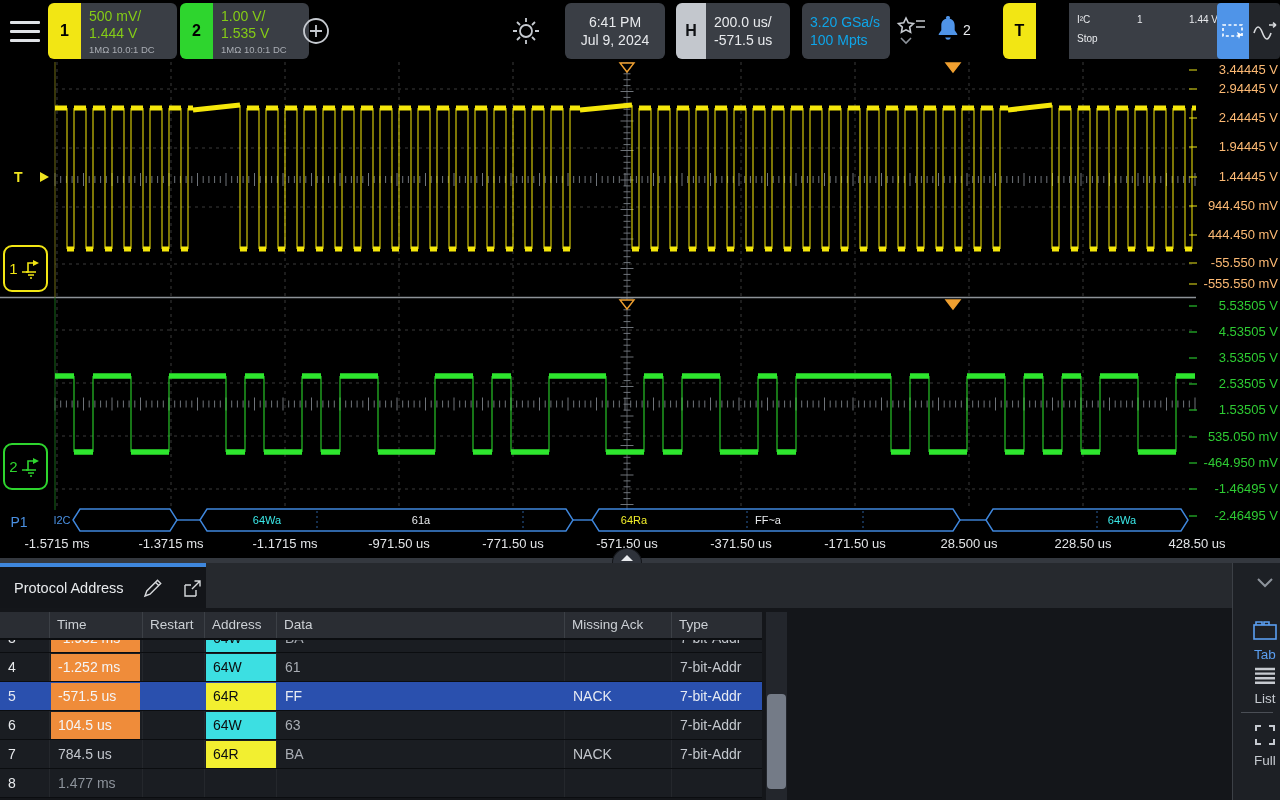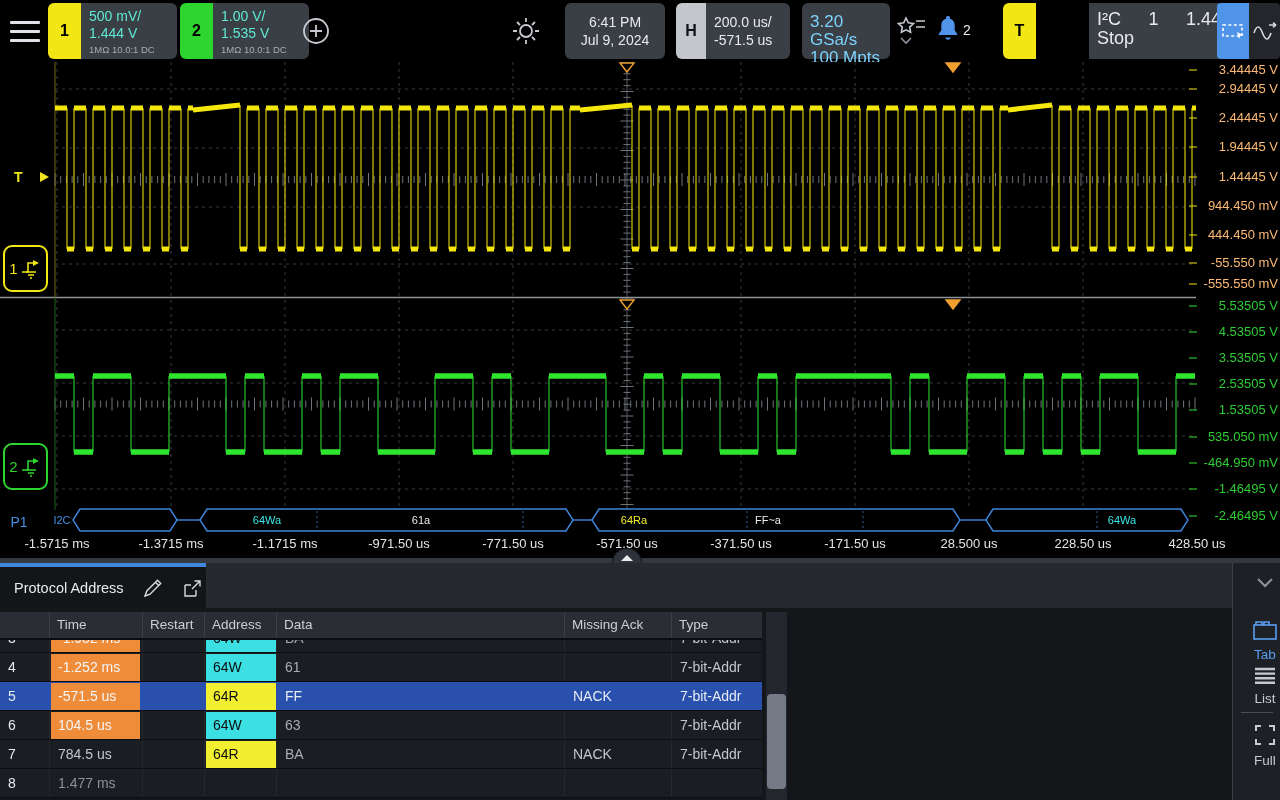--- a/index.html
+++ b/index.html
@@ -8,29 +8,29 @@
           font-family:"Liberation Sans", sans-serif; color:#e8eaed; }
   .abs { position:absolute; }
 
   
   #topbar { position:absolute; left:0; top:0; width:1280px; height:62px; background:#000; }
   .hamburger span { display:block; width:30px; height:3px; background:#dfe2e6; margin-bottom:6px; border-radius:1px; }
   .chgroup { position:absolute; top:3px; height:56px; display:flex; }
   .chtab { width:33px; height:56px; border-radius:6px 0 0 6px; display:flex; align-items:center; justify-content:center;
            font-size:16px; font-weight:bold; color:#000; }
   .chinfo { width:96px; height:56px; background:#3a3e45; border-radius:0 6px 6px 0; padding:5px 0 0 8px; }
-  .chinfo .l1 { font-size:14px; line-height:17px; color:#5eead4; }
+  .chinfo .l1 { font-size:14px; line-height:17px; color:#84cc16; }
   .chinfo .l3 { font-size:9.5px; color:#a9adb4; margin-top:2px; white-space:nowrap; }
   .darkbox { position:absolute; top:3px; height:56px; background:#3a3e45; border-radius:6px; }
   .clockbox { display:flex; flex-direction:column; justify-content:center; align-items:center; font-size:14px; line-height:18px; }
   .hgray { position:absolute; top:3px; width:30px; height:56px; background:#c3c7cd; border-radius:6px 0 0 6px;
            display:flex; align-items:center; justify-content:center; color:#101215; font-size:16px; font-weight:bold; }
   .hinfo  { border-radius:0 6px 6px 0; padding:10px 0 0 8px; font-size:14px; line-height:18px; }
-  .acq { padding:10px 0 0 8px; font-size:17px; line-height:18px; color:#7dd3fc; }
-  .tinfo { border-radius:0 6px 6px 0; padding:7px 10px 0 8px; font-size:18px; line-height:19px;margin-left:20px; }
+  .acq { padding:10px 0 0 8px; font-size:14px; line-height:18px; color:#0ea5e9; }
+  .tinfo { border-radius:0 6px 6px 0; padding:7px 10px 0 8px; font-size:10px; line-height:19px; }
   .tinfo .row1 { display:flex; justify-content:space-between; }
   .bluebtn { position:absolute; top:3px; width:32px; height:56px; background:#4f94e8; border-radius:4px 0 0 4px;
              display:flex; align-items:center; justify-content:center; }
   .wavebtn { position:absolute; top:3px; width:31px; height:56px; background:#23262b; border-radius:0 4px 4px 0;
              display:flex; align-items:center; justify-content:center; }
   .notifnum { position:absolute; font-size:14px; color:#e8eaed; }
 
   
   #scope { position:absolute; left:0; top:62px; width:1280px; height:496px; background:#000; }
   .ylab { position:absolute; left:1198px; width:80px; height:16px; font-size:13px; line-height:16px; text-align:right; }

